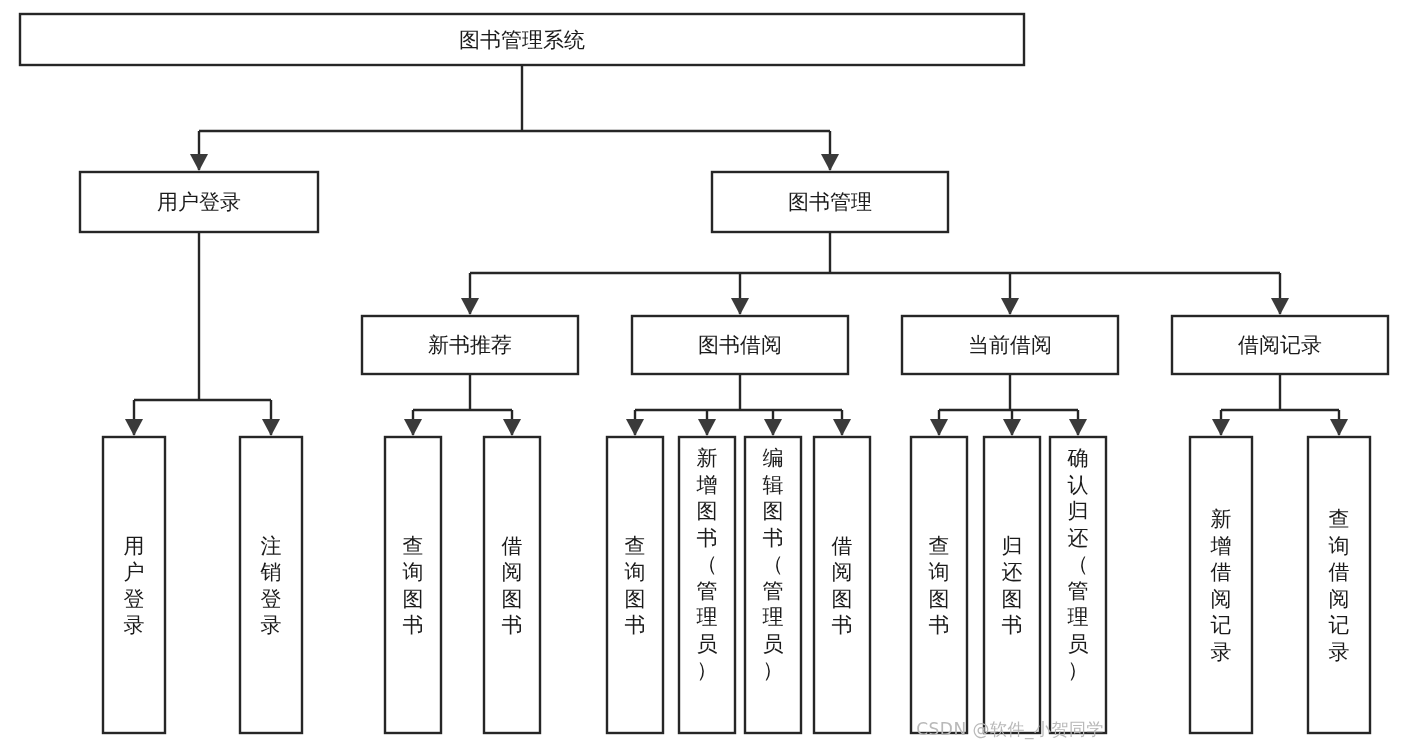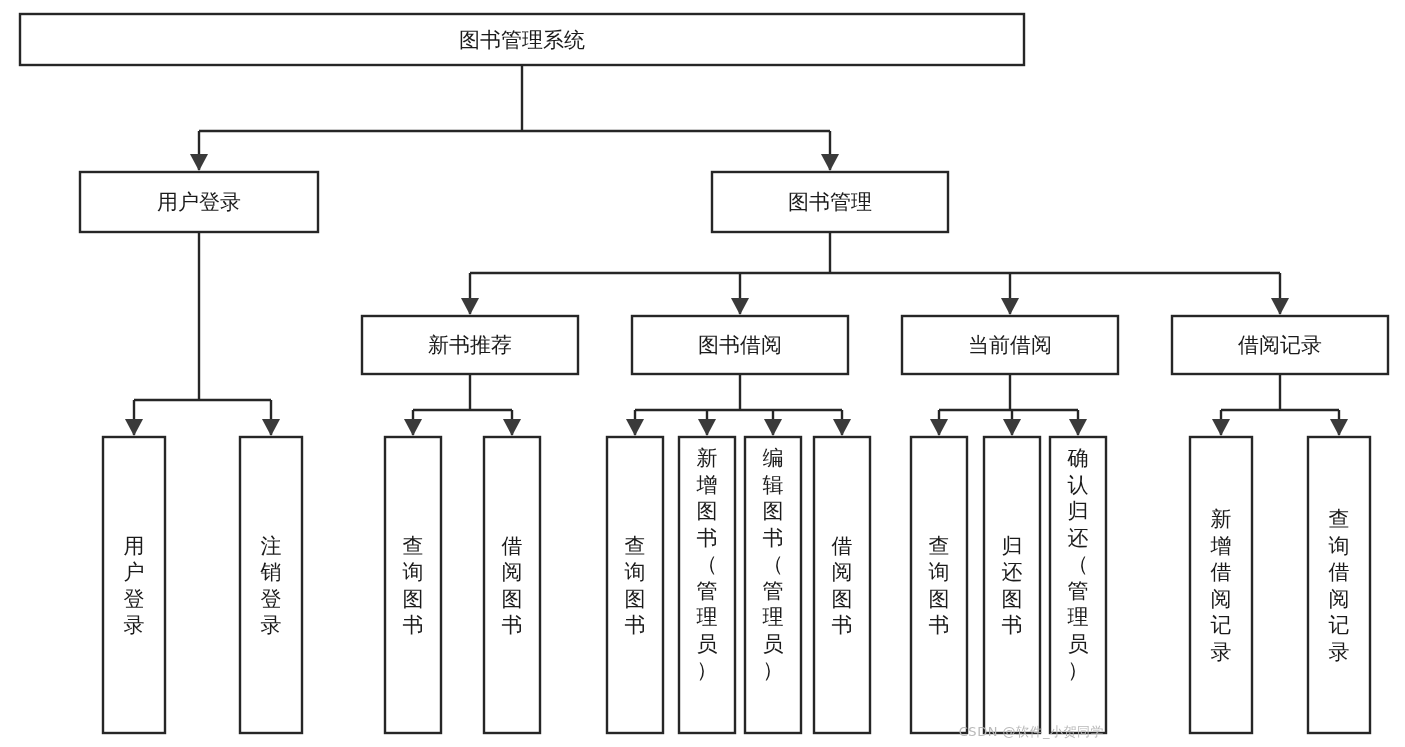--- a/index.html
+++ b/index.html
@@ -53,21 +53,21 @@
     font-family: "DejaVu Sans", "Liberation Sans", sans-serif;
     font-size: 21px;
     fill: #1b1b1b;
     text-anchor: middle;
   }
   .watermark {
     position: absolute;
     right: 10px;
     bottom: 6px;
     font-family: "DejaVu Sans", "Liberation Sans", sans-serif;
-    font-size: 13px;
+    font-size: 17px;
     color: #b9b9b9;
     letter-spacing: 0.5px;
     white-space: nowrap;
     user-select: none;
   }
 </style>
 </head>
 <body>
 
 <div id="diagram-root">

